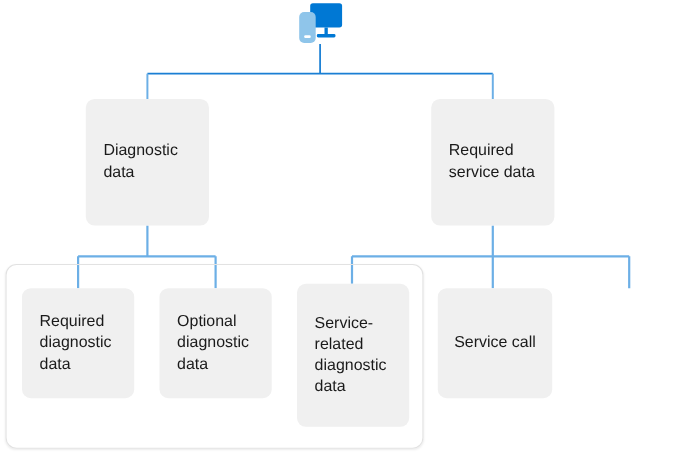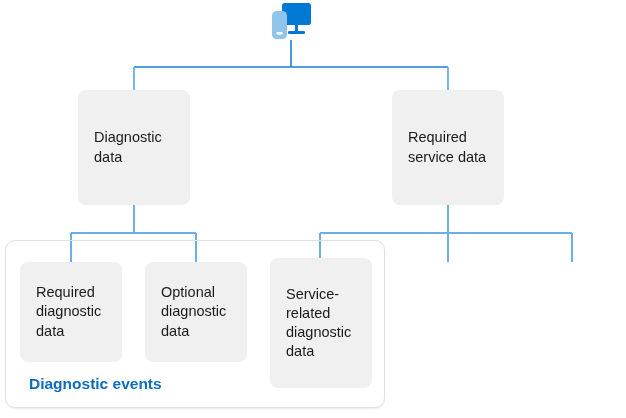--- a/index.html
+++ b/index.html
@@ -105,21 +105,20 @@
     <path d="M196,233 L196,262" stroke="#6cafe6" stroke-width="2" fill="none"></path>
 
     <path d="M448,205 L448,233" stroke="#6cafe6" stroke-width="2" fill="none"></path>
     <path d="M320,233 L572,233" stroke="#6cafe6" stroke-width="2" fill="none"></path>
     <path d="M320,233 L320,258" stroke="#6cafe6" stroke-width="2" fill="none"></path>
     <path d="M448,233 L448,262" stroke="#6cafe6" stroke-width="2" fill="none"></path>
     <path d="M572,233 L572,262" stroke="#6cafe6" stroke-width="2" fill="none"></path>
   </svg>
 
   <div class="group-frame" style="left:5px; top:240px; width:380px; height:168px;"></div>
-  <div class="group-caption" style="left:29px; top:375px;">Diagnostic events</div>
 
   <div class="node-box align-left" style="left:78px; top:90px; width:112px; height:115px;">
     <span class="node-label">Diagnostic
 data</span>
   </div>
 
   <div class="node-box align-left" style="left:392px; top:90px; width:112px; height:115px;">
     <span class="node-label">Required
 service data</span>
   </div>
@@ -136,15 +135,18 @@
 data</span>
   </div>
 
   <div class="node-box align-left" style="left:270px; top:258px; width:102px; height:130px;">
     <span class="node-label">Service-
 related
 diagnostic
 data</span>
   </div>
 
+  <div class="node-box align-center" style="left:398px; top:262px; width:104px; height:100px;">
+    <span class="node-label">Service call</span>
+  </div>
 
 
 </div>
 
 </body></html>

